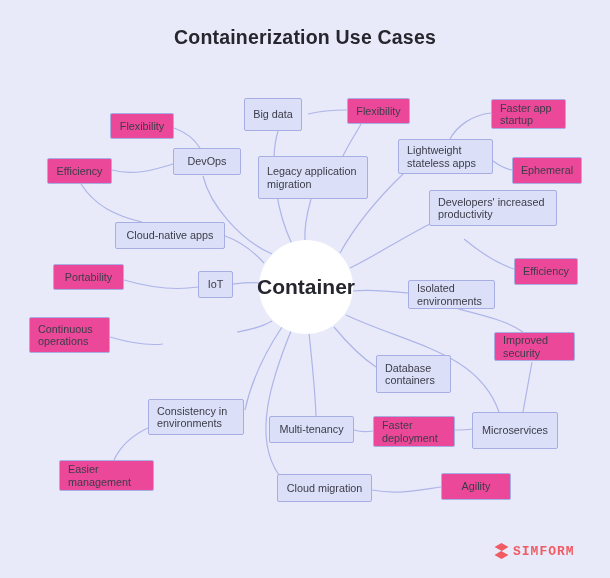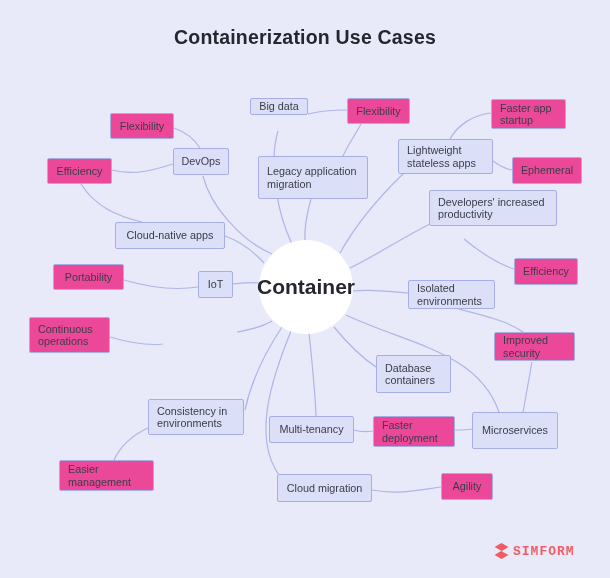--- a/index.html
+++ b/index.html
@@ -85,25 +85,25 @@
     <path d="M150,427 C130,436 120,447 114,460"></path>
     <path d="M372,490 C398,495 420,490 441,487"></path>
     <path d="M198,287 C172,291 148,287 124,280"></path>
   </svg>
 
   <div id="center-circle">
     <span>Container</span>
   </div>
 
   <div class="node" style="left:110px;top:113px;width:64px;height:26px">Flexibility</div>
-  <div class="node branch" style="left:173px;top:148px;width:56px;height:27px">DevOps</div>
+  <div class="node branch" style="left:173px;top:148px;width:68px;height:27px">DevOps</div>
   <div class="node" style="left:47px;top:158px;width:65px;height:26px">Efficiency</div>
   <div class="node branch" style="left:115px;top:222px;width:110px;height:27px">Cloud-native apps</div>
 
-  <div class="node branch" style="left:250px;top:98px;width:58px;height:17px">Big data</div>
+  <div class="node branch" style="left:244px;top:98px;width:58px;height:33px">Big data</div>
   <div class="node" style="left:347px;top:98px;width:63px;height:26px">Flexibility</div>
   <div class="node branch ml" style="left:258px;top:156px;width:110px;height:43px">Legacy application migration</div>
 
   <div class="node ml" style="left:491px;top:99px;width:75px;height:30px">Faster app startup</div>
   <div class="node branch ml" style="left:398px;top:139px;width:95px;height:35px">Lightweight stateless apps</div>
   <div class="node" style="left:512px;top:157px;width:70px;height:27px">Ephemeral</div>
   <div class="node branch ml" style="left:429px;top:190px;width:128px;height:36px">Developers' increased productivity</div>
   <div class="node" style="left:514px;top:258px;width:64px;height:27px">Efficiency</div>
 
   <div class="node" style="left:53px;top:264px;width:71px;height:26px">Portability</div>
@@ -113,21 +113,21 @@
   <div class="node branch ml" style="left:408px;top:280px;width:87px;height:29px">Isolated environments</div>
   <div class="node ml" style="left:494px;top:332px;width:81px;height:29px">Improved security</div>
   <div class="node branch ml" style="left:376px;top:355px;width:75px;height:38px">Database containers</div>
 
   <div class="node branch ml" style="left:148px;top:399px;width:96px;height:36px">Consistency in environments</div>
   <div class="node branch" style="left:269px;top:416px;width:85px;height:27px">Multi-tenancy</div>
   <div class="node ml" style="left:373px;top:416px;width:82px;height:31px">Faster deployment</div>
   <div class="node branch" style="left:472px;top:412px;width:86px;height:37px">Microservices</div>
   <div class="node ml" style="left:59px;top:460px;width:95px;height:31px">Easier management</div>
   <div class="node branch" style="left:277px;top:474px;width:95px;height:28px">Cloud migration</div>
-  <div class="node" style="left:441px;top:473px;width:52px;height:27px">Agility</div>
+  <div class="node" style="left:441px;top:473px;width:70px;height:27px">Agility</div>
 
   <div id="logo">
     <svg width="15" height="16" viewBox="0 0 15 16">
       <path fill="#f15b63" d="M7.5,0 L14.5,4 L7.5,8.2 L14.5,12 L7.5,16 L0.5,12 L7.5,7.8 L0.5,4 Z"></path>
     </svg>
     <span id="logo-text">SIMFORM</span>
   </div>
 
 </div>
 

